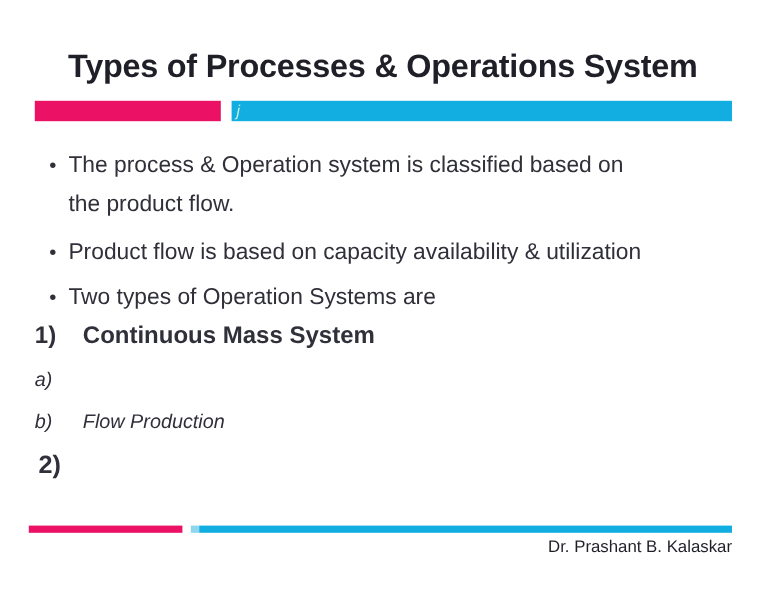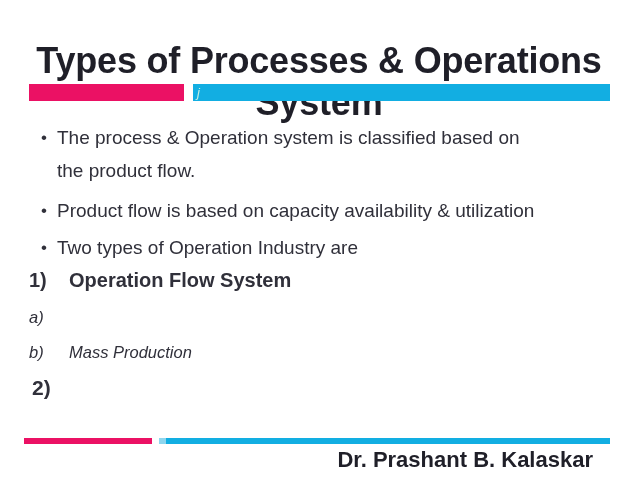--- a/index.html
+++ b/index.html
@@ -13,21 +13,21 @@
   .slide{
     position:relative;
     width:638px;height:493px;
     background:#ffffff;
     overflow:hidden;
     font-family:"Liberation Sans","DejaVu Sans",sans-serif;
   }
   .title{
     position:absolute;top:40px;left:0;width:638px;
     text-align:center;
-    font-size:36px;font-weight:bold;
+    font-size:27px;font-weight:bold;
     letter-spacing:-0.2px;
     color:var(--title-color);
   }
   .divider-top{position:absolute;top:84px;left:0;width:638px;height:17px;}
   .divider-top .seg-pink{position:absolute;left:29px;top:0;width:155px;height:17px;background:var(--pink);}
   .divider-top .seg-cyan{position:absolute;left:193px;top:0;width:417px;height:17px;background:var(--cyan);}
   .divider-glyph{
     position:absolute;left:4px;top:0px;
     font-size:13px;line-height:17px;
     font-style:italic;
@@ -47,22 +47,22 @@
   .li-num2 .marker{width:42px;}
   .mb7{margin-bottom:7px;}
   .mb4{margin-bottom:4px;}
   .mb2{margin-bottom:2px;}
   .mb1{margin-bottom:1px;}
   .divider-bottom{position:absolute;top:438px;left:0;width:638px;height:6px;}
   .divider-bottom .seg-pink{position:absolute;left:24px;top:0;width:128px;height:6px;background:var(--pink);}
   .divider-bottom .seg-cyan-light{position:absolute;left:159px;top:0;width:7px;height:6px;background:var(--cyan-light);}
   .divider-bottom .seg-cyan{position:absolute;left:166px;top:0;width:444px;height:6px;background:var(--cyan);}
   .footer{
-    position:absolute;top:447px;right:45px;
-    font-size:22px;font-weight:bold;
+    position:absolute;top:447px;right:28px;
+    font-size:14px;font-weight:normal;
     color:var(--title-color);
   }
 </style>
 </head>
 <body>
 
 <div class="slide">
 
   <div class="title">Types of Processes &amp; Operations System</div>
 
@@ -81,35 +81,35 @@
 the product flow.</span>
     </div>
 
     <div class="li li-bullet mb4">
       <span class="marker">•</span>
       <span class="txt">Product flow is based on capacity availability &amp; utilization</span>
     </div>
 
     <div class="li li-bullet">
       <span class="marker">•</span>
-      <span class="txt">Two types of Operation Industry are</span>
+      <span class="txt">Two types of Operation Systems are</span>
     </div>
 
     <div class="li li-num mb4">
       <span class="marker">1)</span>
-      <span class="txt">Operation Flow System</span>
+      <span class="txt">Continuous Mass System</span>
     </div>
 
     <div class="li li-sub mb2">
       <span class="marker">a)</span>
     </div>
 
     <div class="li li-sub mb1">
       <span class="marker">b)</span>
-      <span class="txt">Mass Production</span>
+      <span class="txt">Flow Production</span>
     </div>
 
     <div class="li li-num2">
       <span class="marker">2)</span>
     </div>
 
   </div>
 
   <div class="divider-bottom">
     <div class="seg-pink"></div>

